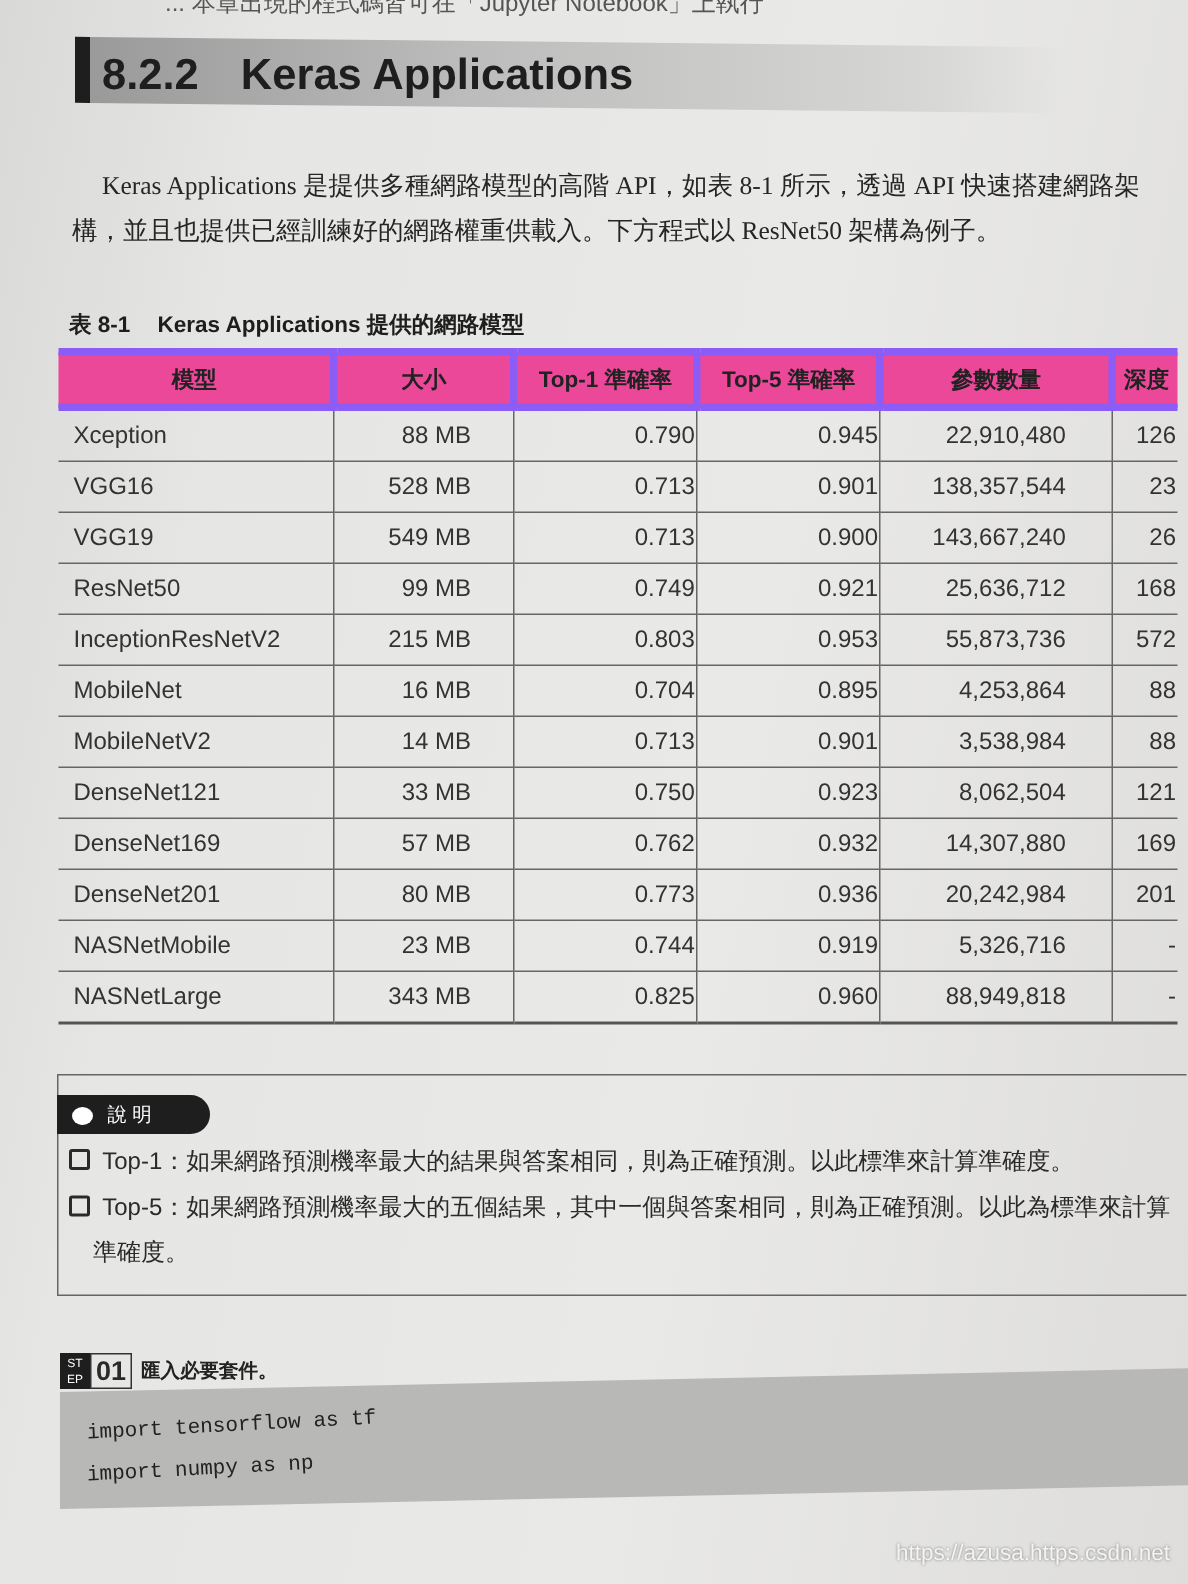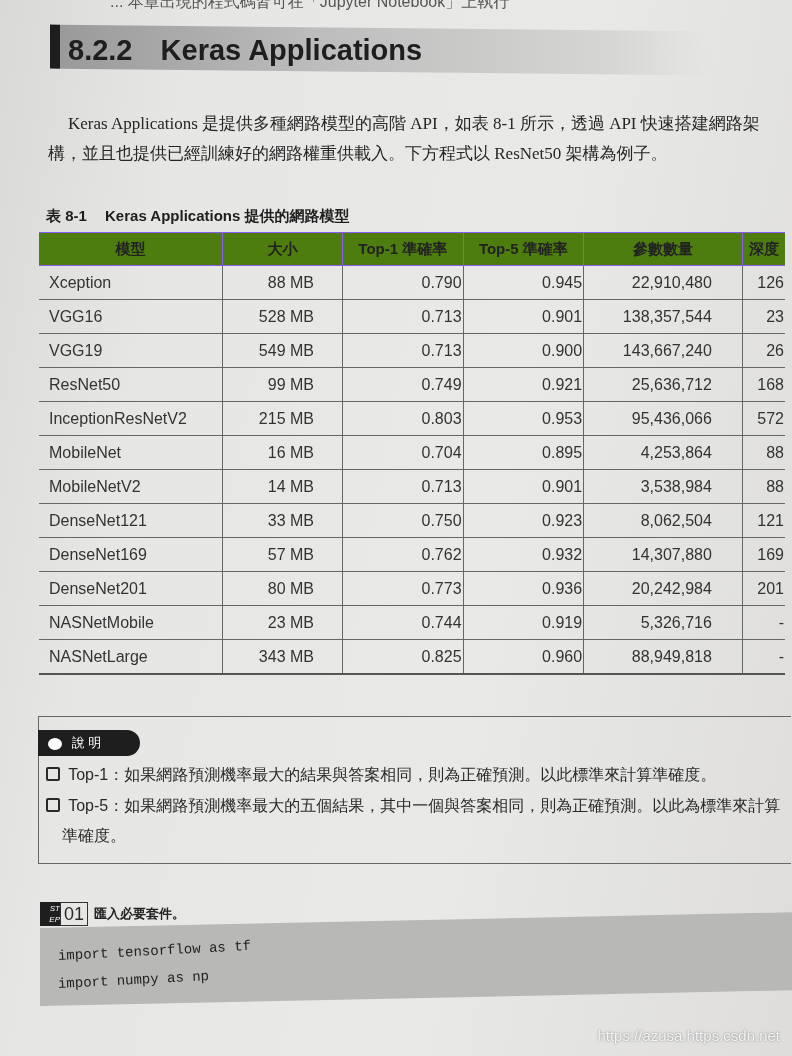--- a/index.html
+++ b/index.html
@@ -18,21 +18,21 @@
   .section-title .num { margin-right:20px; }
   .intro {
     position:absolute; left:48px; top:92px; width:730px; font-family:Liberation Serif, serif;
     font-size:17px; line-height:30px; color:#262626; text-indent:20px;
   }
   .table-caption { position:absolute; left:46px; top:207px; font-size:15px; font-weight:bold; color:#1e1e1e; }
   .table-caption .lbl { margin-right:14px; }
   table.models {
     position:absolute; left:39px; top:232px; width:746px; border-collapse:collapse; font-size:16px; color:#333;
   }
-  table.models th { background:#4d7c0f; font-weight:bold; font-size:15px; height:30px; border:1px solid #8b5cf6; color:#222; }
+  table.models th { background:#ec4899; font-weight:bold; font-size:15px; height:30px; border:5px solid #8b5cf6; color:#222; }
   table.models td { height:31px; border:1px solid #666; border-left:1px solid #555; }
   table.models tr td:first-child, table.models tr th:first-child { border-left:none; }
   table.models tr td:last-child, table.models tr th:last-child { border-right:none; }
   table.models td.name { text-align:left; padding-left:10px; width:172px; }
   table.models td.size { text-align:right; padding-right:28px; width:90px; }
   table.models td.c { text-align:right; }
   table.models td.params { text-align:right; padding-right:30px; }
   table.models tbody tr:last-child td { border-bottom:2px solid #555; }
   .note-box {
     position:absolute; left:38px; top:716px; width:752px; height:146px;
@@ -40,22 +40,22 @@
   }
   .note-tag {
     position:absolute; left:38px; top:730px; width:102px; height:26px; background:#1e1e1e; color:#fff;
     border-radius:0 13px 13px 0; font-size:13px; line-height:26px; padding-left:10px; box-sizing:border-box;
   }
   .note-tag .bubble { display:inline-block; width:14px; height:12px; background:#fff; border-radius:50%; vertical-align:middle; margin-right:6px; position:relative; }
   .note-tag .bubble::after { content:""; position:absolute; left:3px; bottom:-3px; border:3px solid transparent; border-top:4px solid #fff; }
   .note-item { position:absolute; left:46px; font-size:16px; color:#2a2a2a; width:736px; line-height:30px; }
   .note-item .cb { display:inline-block; width:10px; height:10px; border:2px solid #2a2a2a; border-radius:2px; margin-right:4px; vertical-align:-1px; }
   .step { position:absolute; left:40px; top:902px; display:flex; align-items:center; }
-  .step-badge { width:20px; height:24px; background:#1e1e1e; color:#fff; font-size:8px; line-height:11px; text-align:right; padding-top:1px; box-sizing:border-box;font-style:italic; }
-  .step-num { border:1px solid #333; height:22px; line-height:22px; font-size:18px; font-weight:normal; padding:0 3px; margin-right:6px; }
+  .step-badge { width:20px; height:24px; background:#1e1e1e; color:#fff; font-size:8px; line-height:11px; text-align:center; padding-top:1px; box-sizing:border-box; }
+  .step-num { border:1px solid #333; height:22px; line-height:22px; font-size:18px; font-weight:bold; padding:0 3px; margin-right:6px; }
   .step-text { font-size:13px; font-weight:bold; color:#222; }
   .code-block {
     position:absolute; left:40px; top:928px; width:752px; height:78px; background:#b8b8b6;
     transform: skewY(-1.2deg); transform-origin:left top;
   }
   .code-line { position:absolute; left:58px; font-family:"Liberation Mono","DejaVu Sans Mono",monospace; font-size:14px; color:#222; transform: rotate(-3deg); transform-origin:left center; white-space:pre; }
   .watermark { position:absolute; right:12px; bottom:12px; font-size:15px; color:#f4f4f4; text-shadow:0 0 2px #777; }
 </style>
 </head>
 <body>
@@ -117,21 +117,21 @@
         <td class="c">0.749</td>
         <td class="c">0.921</td>
         <td class="params">25,636,712</td>
         <td class="c">168</td>
       </tr>
       <tr>
         <td class="name">InceptionResNetV2</td>
         <td class="size">215 MB</td>
         <td class="c">0.803</td>
         <td class="c">0.953</td>
-        <td class="params">95,436,066</td>
+        <td class="params">55,873,736</td>
         <td class="c">572</td>
       </tr>
       <tr>
         <td class="name">MobileNet</td>
         <td class="size">16 MB</td>
         <td class="c">0.704</td>
         <td class="c">0.895</td>
         <td class="params">4,253,864</td>
         <td class="c">88</td>
       </tr>

